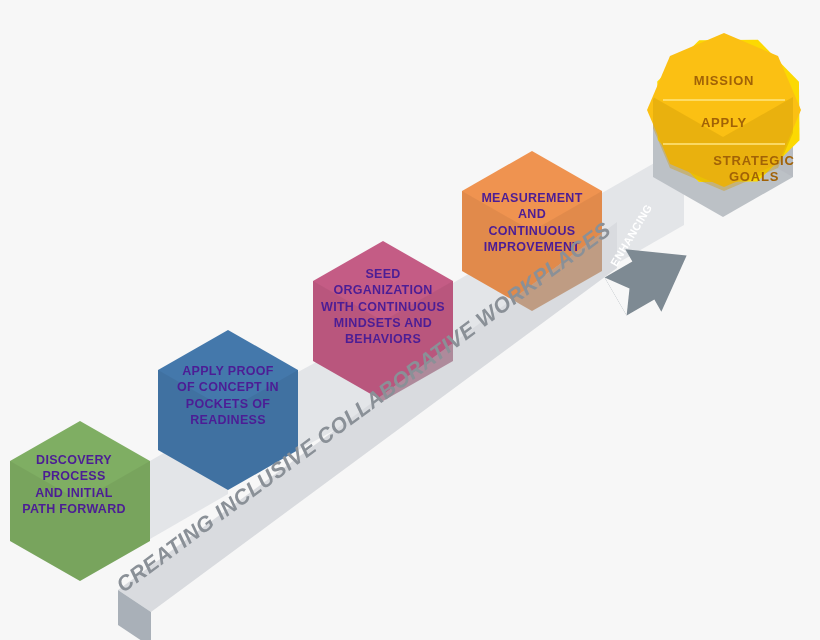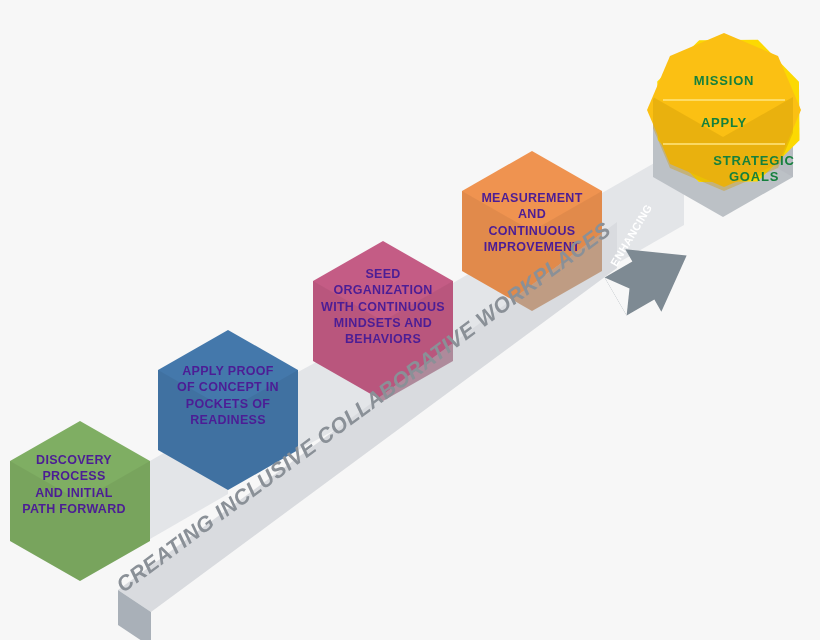--- a/index.html
+++ b/index.html
@@ -26,21 +26,21 @@
     color:#4c1d95;
     font-weight:bold;
     text-align:center;
     line-height:1.30;
     white-space:pre-line;
     letter-spacing:0.3px;
     pointer-events:none;
   }
   .badgelabel{
     position:absolute;
-    color:#15803d;
+    color:#a16207;
     font-weight:bold;
     text-align:center;
     line-height:1.20;
     white-space:pre-line;
     letter-spacing:0.8px;
     pointer-events:none;
   }
   .arrowlabel{
     position:absolute;
     color:#ffffff;

